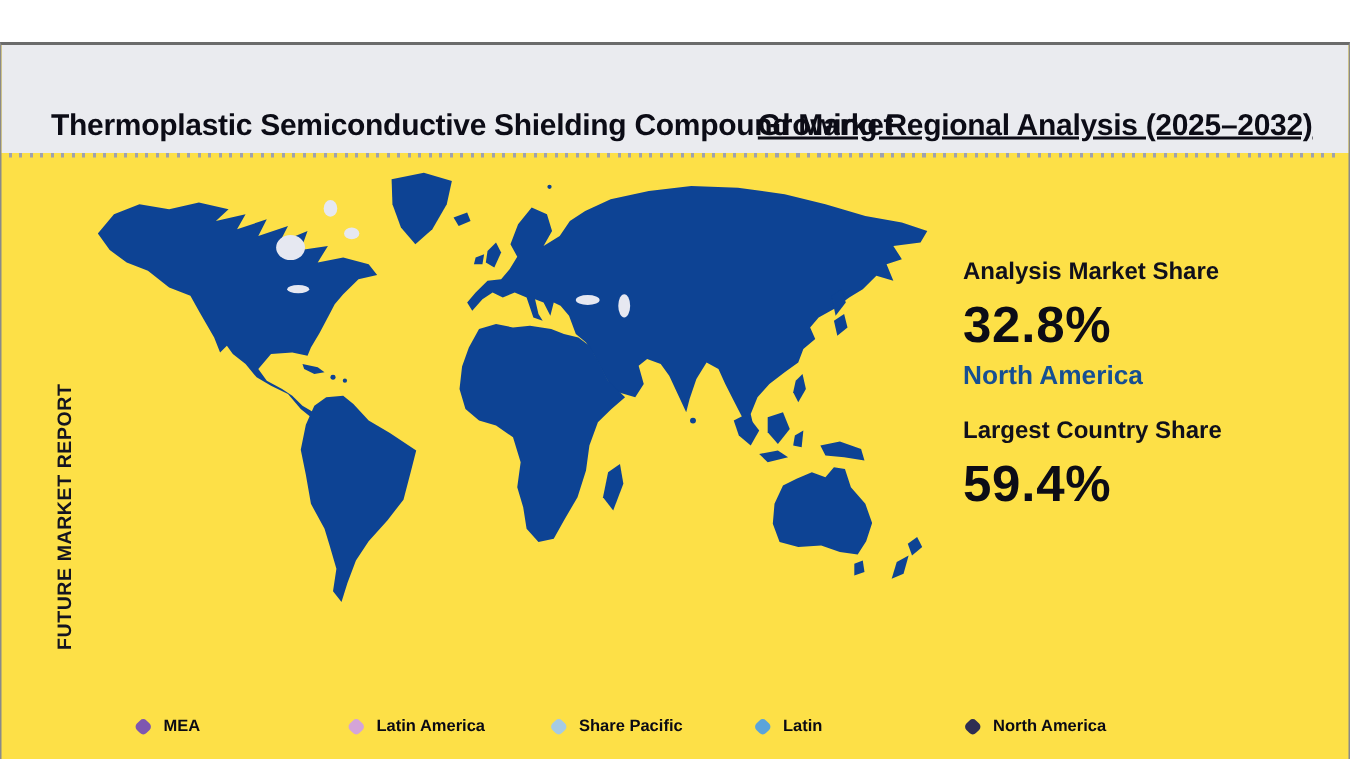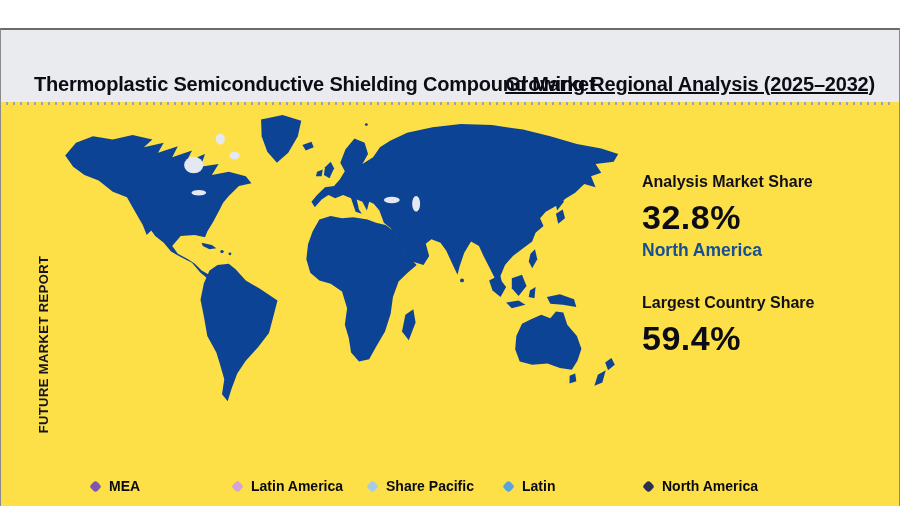--- a/index.html
+++ b/index.html
@@ -46,21 +46,21 @@
   .stat-label { font-size:16px; font-weight:bold; color:#10101c; }
   .stat-value { font-size:34px; font-weight:bold; color:#0c0c16; margin-top:7px; letter-spacing:0.5px; }
   .stat-region { font-size:17.5px; font-weight:bold; color:#164f93; margin-top:3px; }
 
   .legend { position:absolute; top:0; left:0; }
   .legend-item { position:absolute; top:448px; display:flex; align-items:center; }
   .legend-marker {
     width:9px; height:9px; border-radius:3px; transform:rotate(45deg);
     flex:0 0 auto; margin-right:9px;
   }
-  .legend-label { font-size:14px; font-weight:bold; color:#0a0a14; white-space:nowrap; }
+  .legend-label { font-size:11px; font-weight:bold; color:#0a0a14; white-space:nowrap; }
 </style>
 </head>
 <body>
 
 <div class="canvas">
 
   <div class="header"></div>
 
   <div class="title-left">Thermoplastic Semiconductive Shielding Compound Market</div>
   <div class="title-right">Growing Regional Analysis (2025–2032)</div>
@@ -121,21 +121,21 @@
       <ellipse cx="631" cy="162" rx="7" ry="14"></ellipse>
     </g>
   </svg>
 
   <div class="stat" style="top:143px">
     <div class="stat-label">Analysis Market Share</div>
     <div class="stat-value">32.8%</div>
     <div class="stat-region">North America</div>
   </div>
 
-  <div class="stat" style="top:264px">
+  <div class="stat" style="top:249px">
     <div class="stat-label">Largest Country Share</div>
     <div class="stat-value">59.4%</div>
   </div>
 
   <div class="legend">
     <div class="legend-item" style="left:90px">
       <span class="legend-marker" style="background: rgb(126, 87, 176);"></span>
       <span class="legend-label">MEA</span>
     </div>
     <div class="legend-item" style="left:232px">

